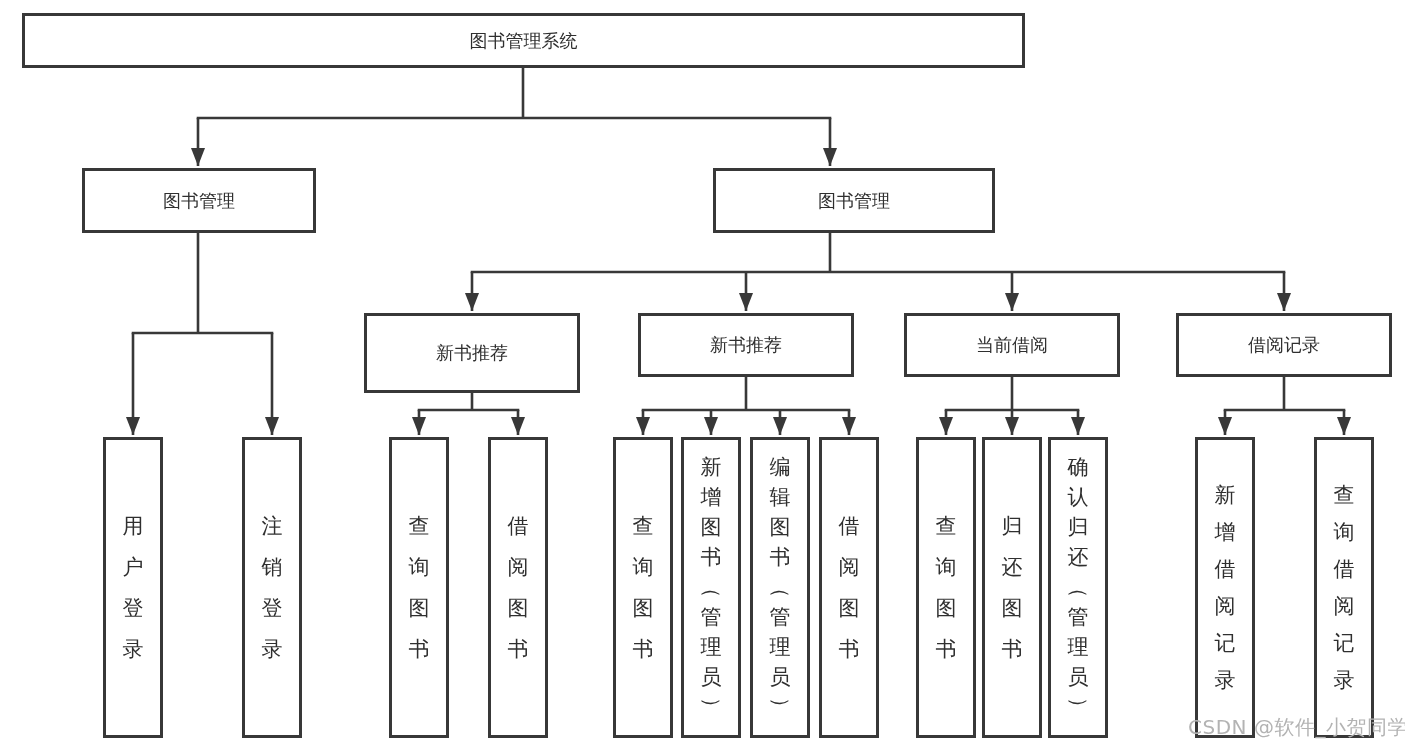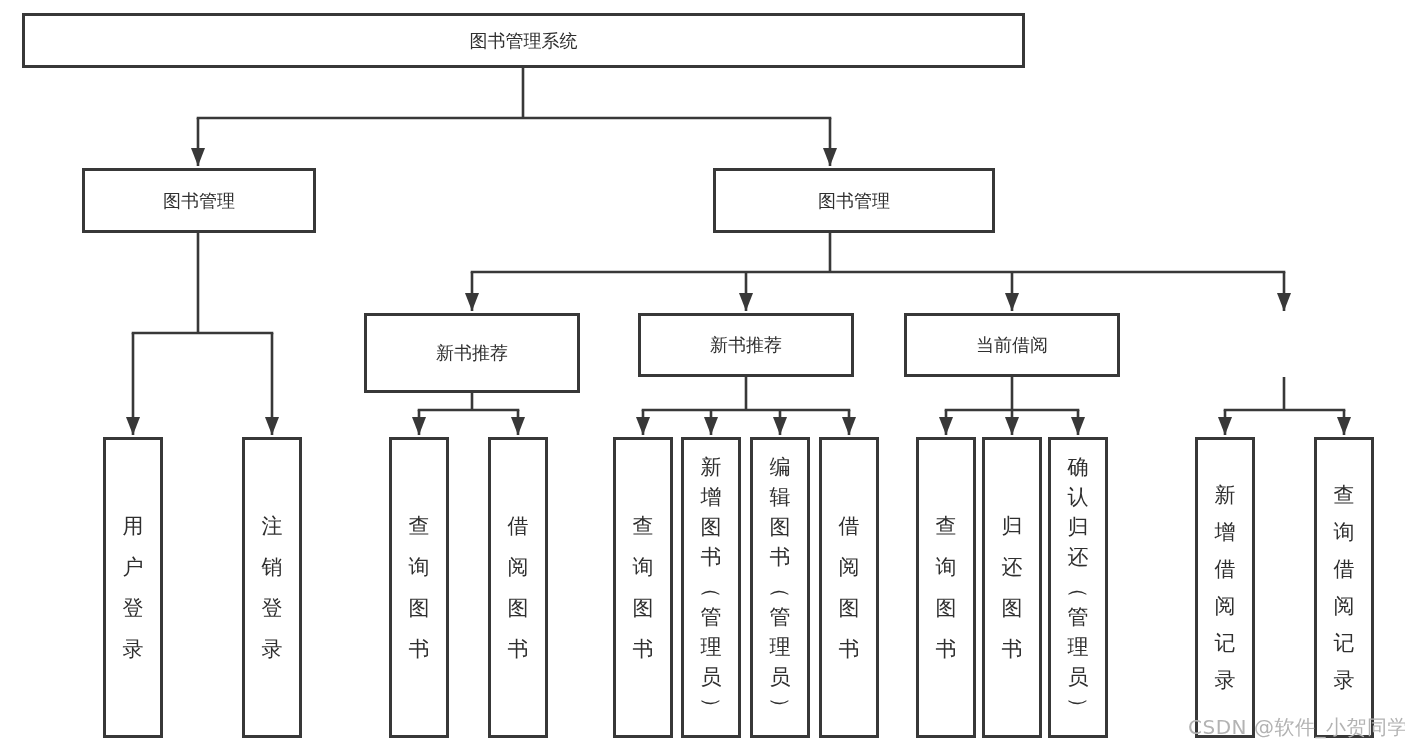--- a/index.html
+++ b/index.html
@@ -105,20 +105,21 @@
   </svg>
 
   <div class="box hbox" style="left:22px; top:13px; width:1003px; height:55px;">图书管理系统</div>
 
   <div class="box hbox" style="left:82px; top:168px; width:234px; height:65px;">图书管理</div>
   <div class="box hbox" style="left:713px; top:168px; width:282px; height:65px;font-family:Liberation Serif, serif;">图书管理</div>
 
   <div class="box hbox" style="left:364px; top:313px; width:216px; height:80px;">新书推荐</div>
   <div class="box hbox" style="left:638px; top:313px; width:216px; height:64px;">新书推荐</div>
   <div class="box hbox" style="left:904px; top:313px; width:216px; height:64px;">当前借阅</div>
+  <div class="box hbox" style="left:1176px; top:313px; width:216px; height:64px;">借阅记录</div>
 
   <div class="box vbox" style="left: 103px; top: 437px; width: 60px; height: 301px; gap: 20px;">
       <span class="vchar">用</span>
       <span class="vchar">户</span>
       <span class="vchar">登</span>
       <span class="vchar">录</span>
     </div>
   <div class="box vbox" style="left: 242px; top: 437px; width: 60px; height: 301px; gap: 20px;">
       <span class="vchar">注</span>
       <span class="vchar">销</span>

